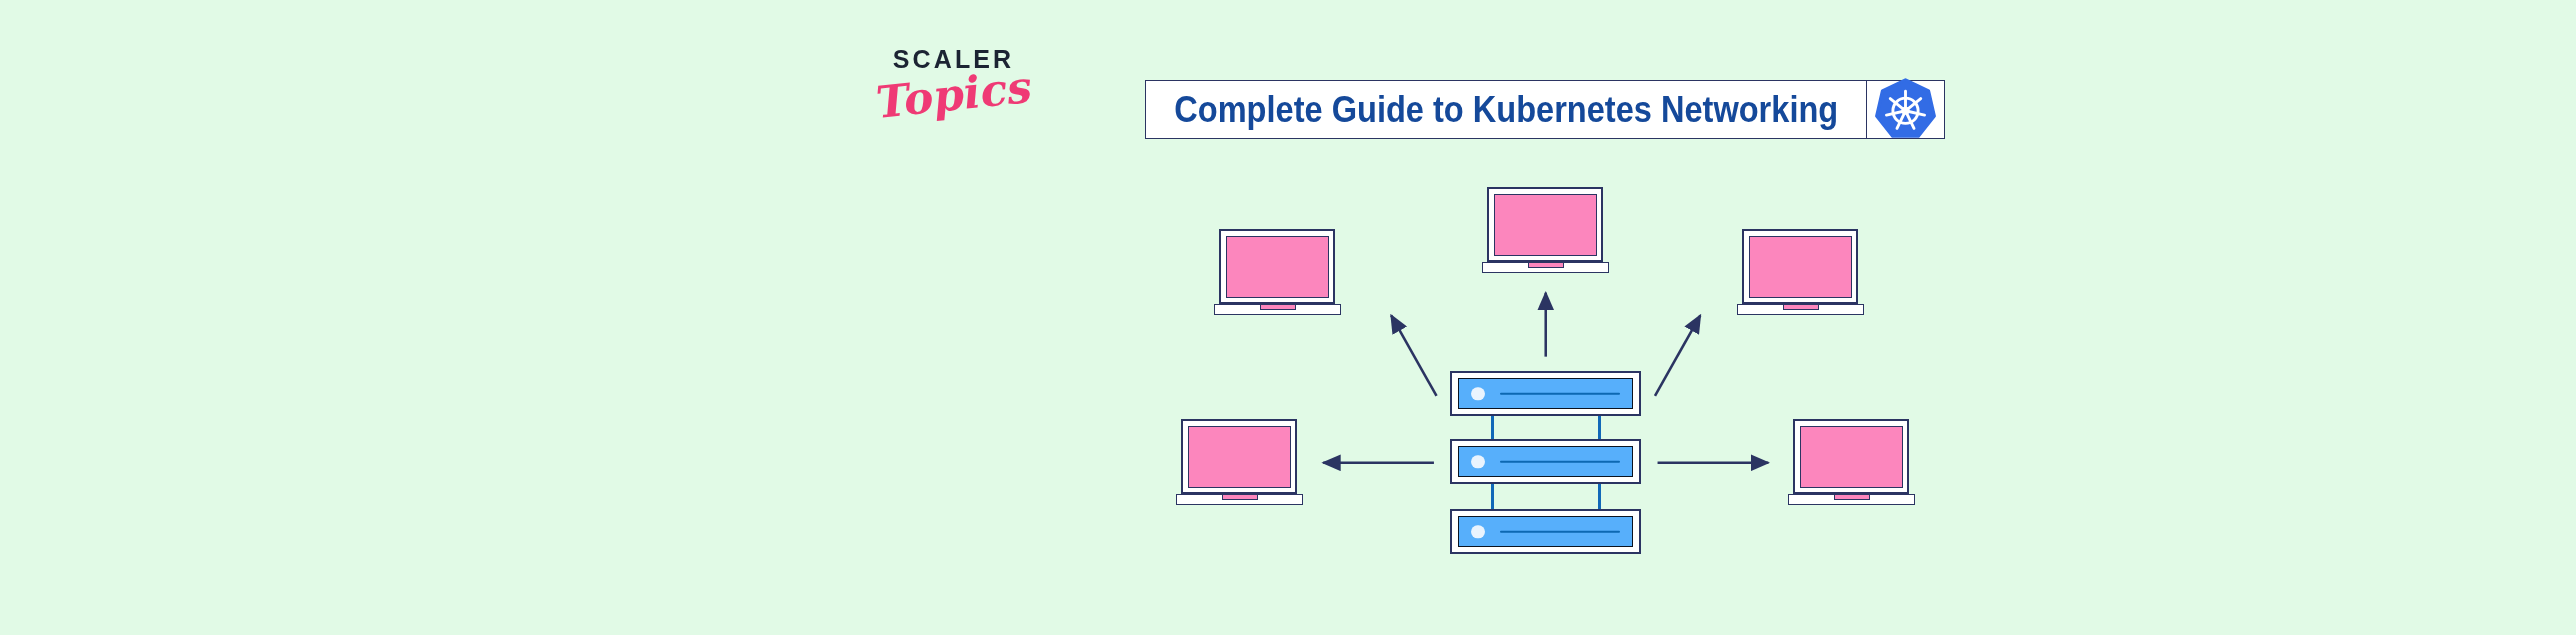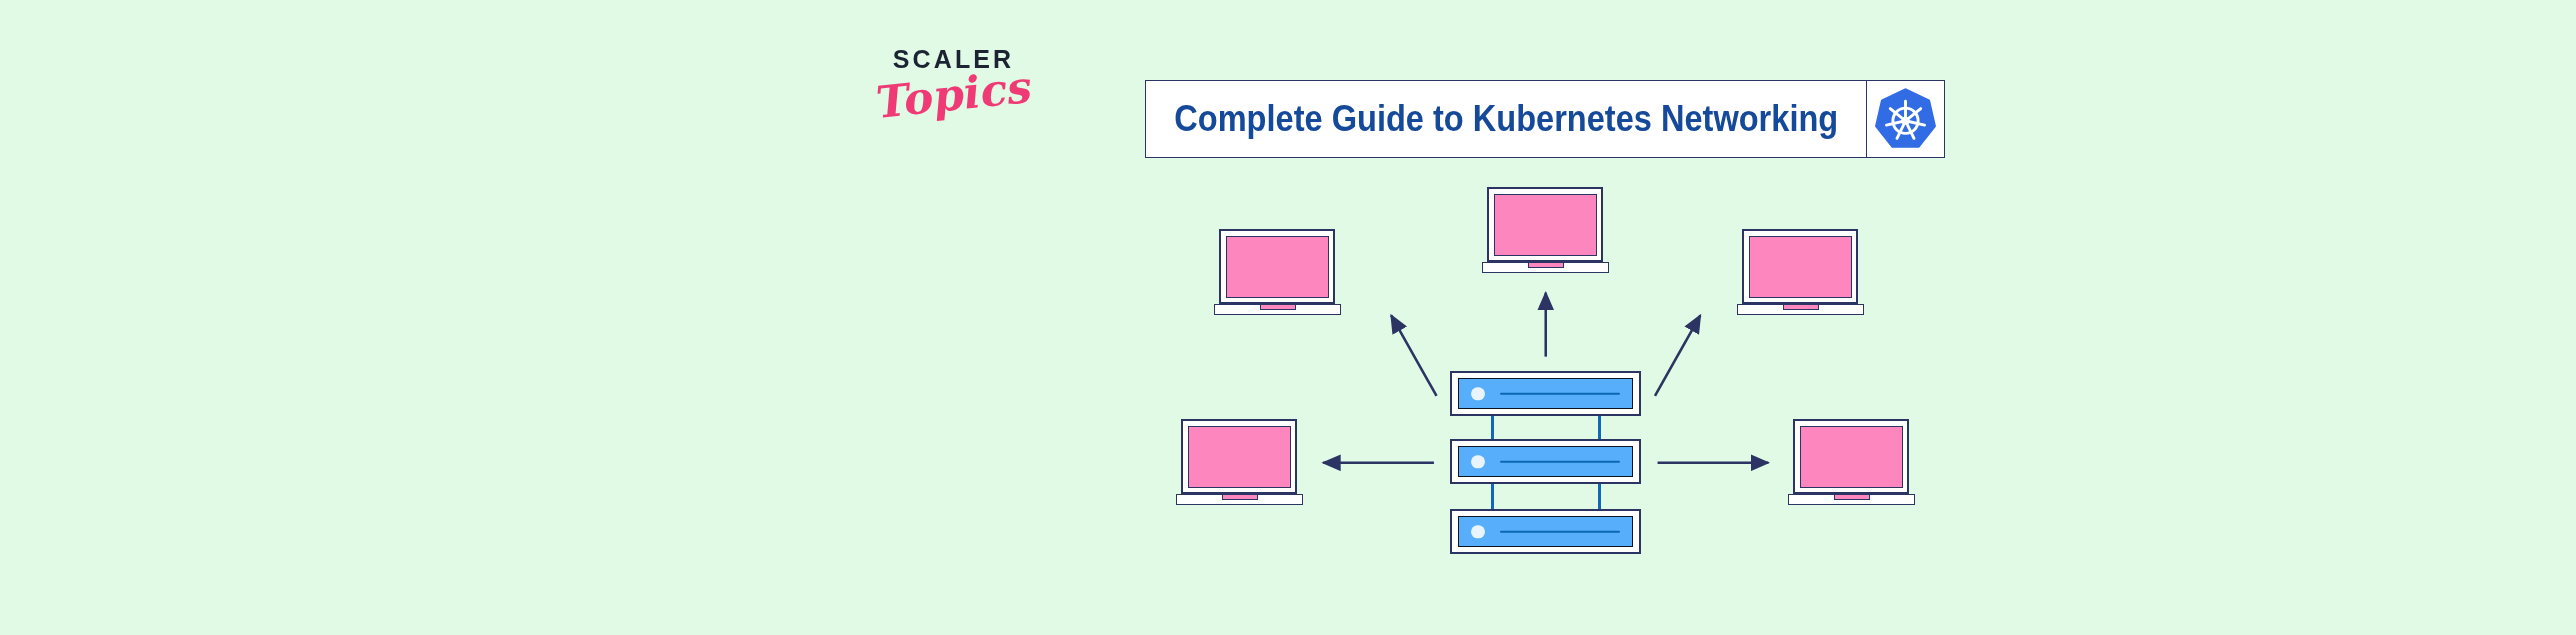--- a/index.html
+++ b/index.html
@@ -36,21 +36,21 @@
   .scaler-script{
     font-family:"DejaVu Serif",serif;
     font-style:italic;font-weight:bold;font-size:44px;
     color:var(--script-pink);line-height:1;
     transform:rotate(-6deg);transform-origin:center;
     margin-top:1px;
   }
 
   
   .banner{
-    position:absolute;left:1145px;top:80px;width:800px;height:78px;
+    position:absolute;left:1145px;top:80px;width:800px;height:59px;
     background:var(--panel-white);
     border:1.5px solid var(--navy);
     box-sizing:border-box;
     display:flex;align-items:stretch;
   }
   .banner-title-cell{flex:1;display:flex;align-items:center;justify-content:center;overflow:hidden;}
   .banner-title{
     font-weight:bold;font-size:37px;color:var(--title-blue);
     white-space:nowrap;transform:scaleX(0.88);transform-origin:center;
   }

